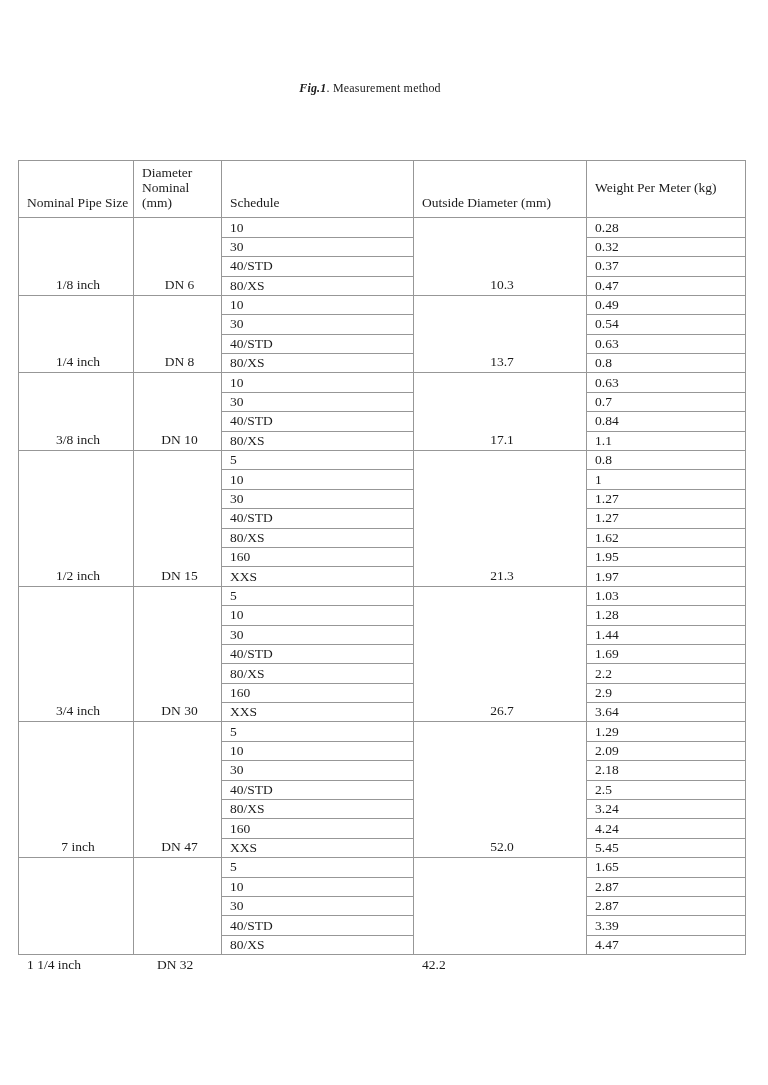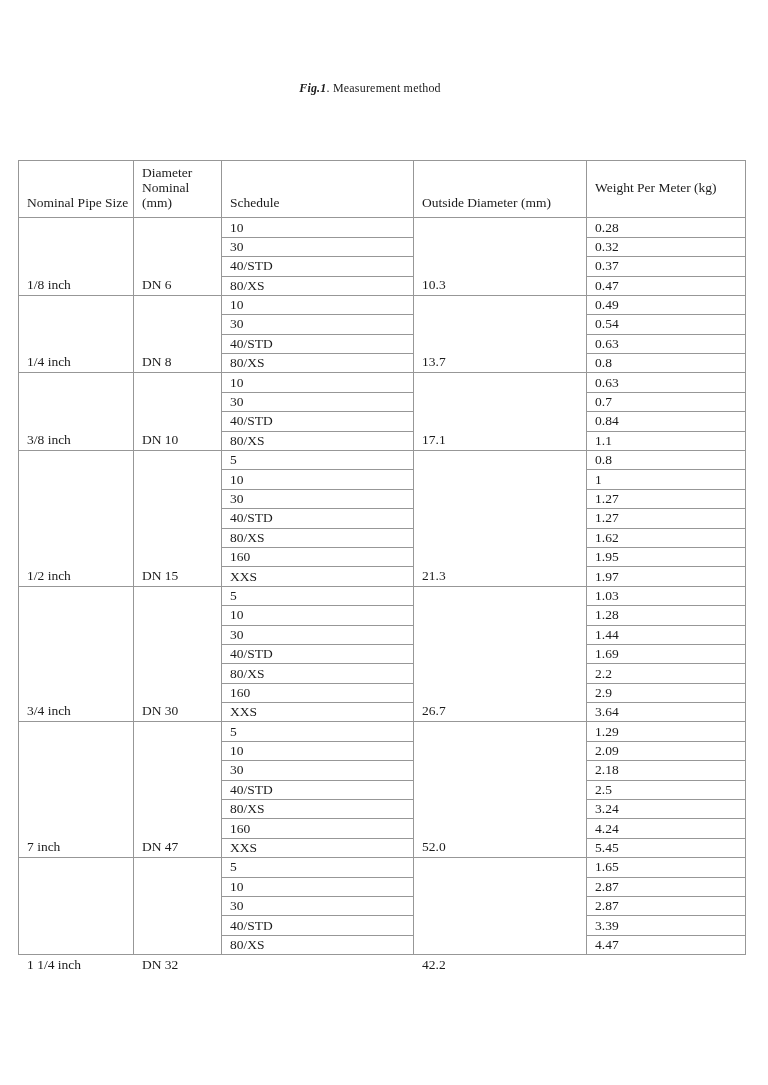--- a/index.html
+++ b/index.html
@@ -28,25 +28,25 @@
     padding: 0 4px 0 8px; box-sizing: border-box; overflow: hidden;
   }
   .pipe-table thead th {
     font-weight: normal; vertical-align: bottom; height: 54px;
     padding-top: 4px; padding-bottom: 7px; line-height: 1.12;
   }
   .pipe-table th.th-just { text-align: justify; }
   .pipe-table th.th-nowrap { white-space: nowrap; margin-top: 40px; }
   .pipe-table th.th-mid { vertical-align: middle; }
   .pipe-table tbody td { height: 19.4px; vertical-align: middle; white-space: nowrap; }
-  .pipe-table tbody td.group-cell { vertical-align: bottom; padding-bottom: 2px; }
+  .pipe-table tbody td.group-cell { vertical-align: bottom; padding-bottom: 2px; text-align: center; }
   .overflow-row { position: relative; height: 22px; font-size: 13.5px; }
   .overflow-row .ov { position: absolute; top: 2px; white-space: nowrap; }
   .ov1 { left: 9px; }
-  .ov2 { left: 124px; }
+  .ov2 { left: 139px; }
   .ov4 { left: 404px; }
 </style>
 </head>
 <body>
 
 <div class="doc-title">
   <span class="t-em">Fig.1</span><span>. Measurement method</span>
 </div>
 
 <div class="table-area">

